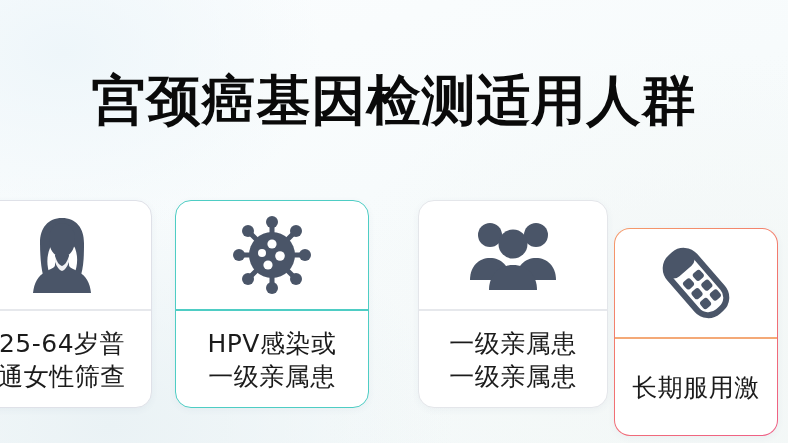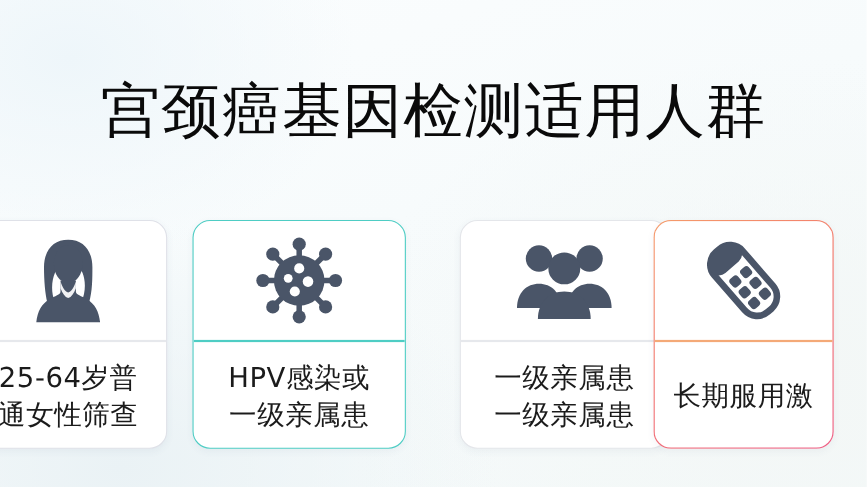--- a/index.html
+++ b/index.html
@@ -20,21 +20,21 @@
       linear-gradient(160deg, #fbfdfe 0%, #f7fbfc 45%, #f4f9f9 100%);
   }
 
   
   #title {
     position:absolute;
     left:0; right:0; top:73px;
     text-align:center;
     font-size:54px;
     line-height:1.05;
-    font-weight:normal;
+    font-weight:bold;
     letter-spacing:1px;
     color:#0a0a0a;
     white-space:nowrap;
   }
 
   
   #connector {
     position:absolute;
     left:0; top:160px;
     width:788px; height:55px;
@@ -76,21 +76,21 @@
     line-height:1.32;
     color:#1b1b1b;
     white-space:nowrap;
     letter-spacing:0.5px;
   }
 
   
   #card-0 { left:-28px;  width:180px; }
   #card-1 { left:175px;  width:194px; }
   #card-2 { left:383px;  width:190px; }
-  #card-3 { left:594px;  width:164px; }
+  #card-3 { left:614px;  width:164px;margin-top:28px; }
 
   
   #card-1 { border-color:#4ecdc4; }
   #card-1 .divider { background:#4ecdc4; }
 
   #card-3 {
     border:none;
     background:
       linear-gradient(#fff,#fff) padding-box,
       linear-gradient(150deg,#f59b6a 0%,#f2766e 45%,#ef5f86 100%) border-box;

